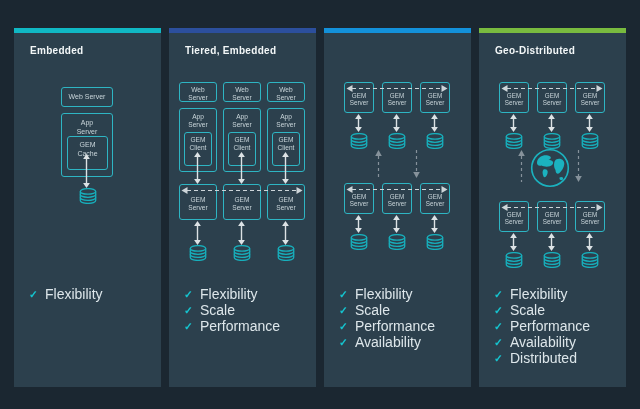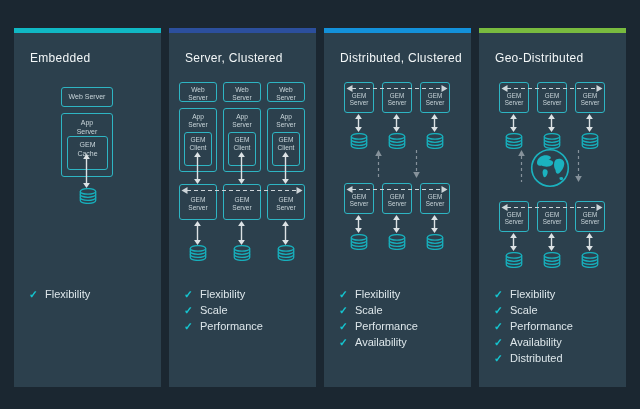--- a/index.html
+++ b/index.html
@@ -4,32 +4,32 @@
 <style>
   html,body{margin:0;padding:0}
   body{
     width:640px;height:409px;overflow:hidden;
     background:#1b2731;
     font-family:"Liberation Sans",sans-serif;
   }
   .wrap{display:flex;gap:8px;padding:28px 0 0 14px}
   .panel{position:relative;width:147px;height:359px;background:#2c404d;box-sizing:border-box;flex:0 0 auto}
   .bar{position:absolute;top:0;left:0;right:0;height:5px}
-  .ptitle{position:absolute;top:23px;left:16px;font-size:12px;font-weight:normal;color:#f3f7f8;letter-spacing:.3px;white-space:nowrap}
+  .ptitle{position:absolute;top:17px;left:16px;font-size:10px;font-weight:bold;color:#f3f7f8;letter-spacing:.3px;white-space:nowrap}
   .node{position:absolute;border:1px solid #2eb5c3;border-radius:3px;box-sizing:border-box;color:#c9d5da;text-align:center}
   .nlabel{display:block;margin:0 auto}
   .abs{position:absolute}
   .fs7{font-size:7px;line-height:8.5px}
   .fs65{font-size:6.6px;line-height:7.8px}
   .fs62{font-size:6.3px;line-height:7.4px}
   .flexc{display:flex;align-items:center;justify-content:center}
   .features{position:absolute;left:15px;top:258px}
   .feature{display:flex;align-items:center;height:16px}
   .check{color:#15c3ce;font-size:10.5px;font-weight:bold;width:12px;margin-right:4px;line-height:16px}
-  .ftext{color:#dde6ea;font-size:11px}
+  .ftext{color:#dde6ea;font-size:14px}
   svg{display:block}
 </style>
 </head>
 <body>
 
 <div class="wrap">
 
   <div class="panel">
     <div class="bar" style="background: rgb(16, 184, 196);"></div>
     <div class="ptitle">Embedded</div>
@@ -62,21 +62,21 @@
     <div class="features">
       <div class="feature">
         <span class="check">✓</span>
         <span class="ftext">Flexibility</span>
       </div>
     </div>
   </div>
 
   <div class="panel">
     <div class="bar" style="background: rgb(44, 79, 157);"></div>
-    <div class="ptitle">Server, Clustered</div>
+    <div class="ptitle">Tiered, Embedded</div>
 
     <div>
 
       <div class="node fs65" style="left:10px;top:54px;width:38px;height:20px;padding-top:3px">
           <span class="nlabel" style="width:26px">Web Server</span>
         </div>
       <div class="node fs65" style="left:54px;top:54px;width:38px;height:20px;padding-top:3px">
           <span class="nlabel" style="width:26px">Web Server</span>
         </div>
       <div class="node fs65" style="left:98px;top:54px;width:38px;height:20px;padding-top:3px">
@@ -187,21 +187,20 @@
         </div>
       <div class="feature">
           <span class="check">✓</span>
           <span class="ftext">Performance</span>
         </div>
     </div>
   </div>
 
   <div class="panel">
     <div class="bar" style="background: rgb(19, 145, 218);"></div>
-    <div class="ptitle">Distributed, Clustered</div>
 
     <div>
 
       <div class="node fs62" style="left:20px;top:54px;width:30px;height:31px;padding-top:9px">
           <span class="nlabel" style="width:24px">GEM Server</span>
         </div>
       <div class="node fs62" style="left:58px;top:54px;width:30px;height:31px;padding-top:9px">
           <span class="nlabel" style="width:24px">GEM Server</span>
         </div>
       <div class="node fs62" style="left:96px;top:54px;width:30px;height:31px;padding-top:9px">

